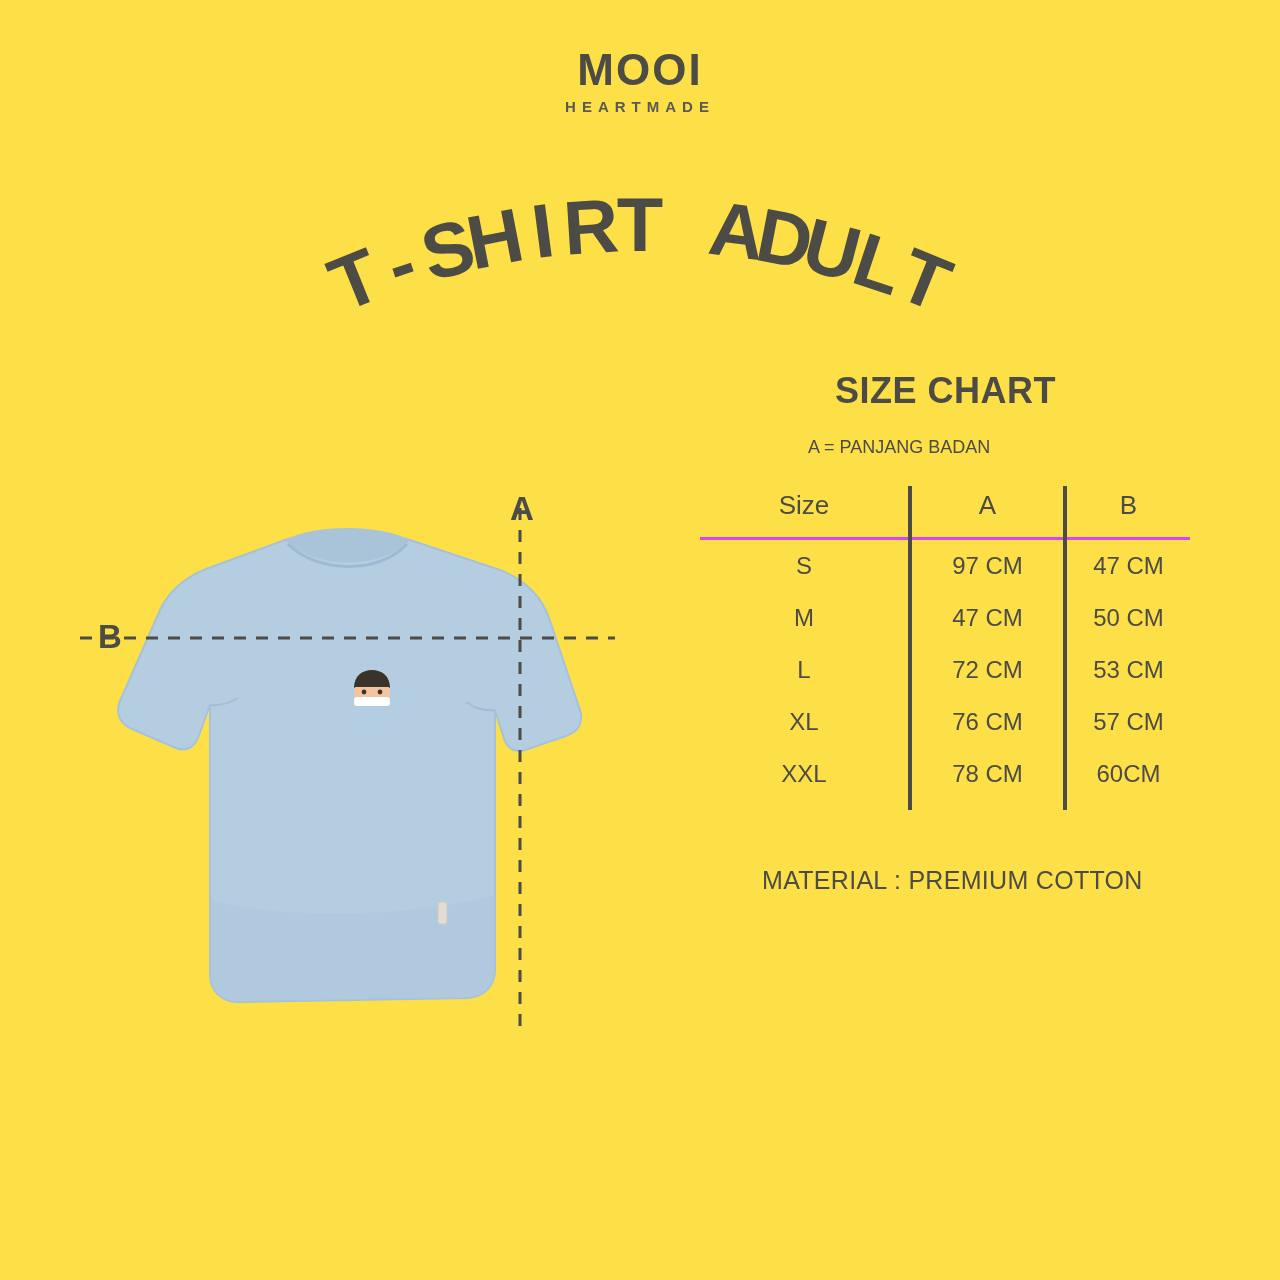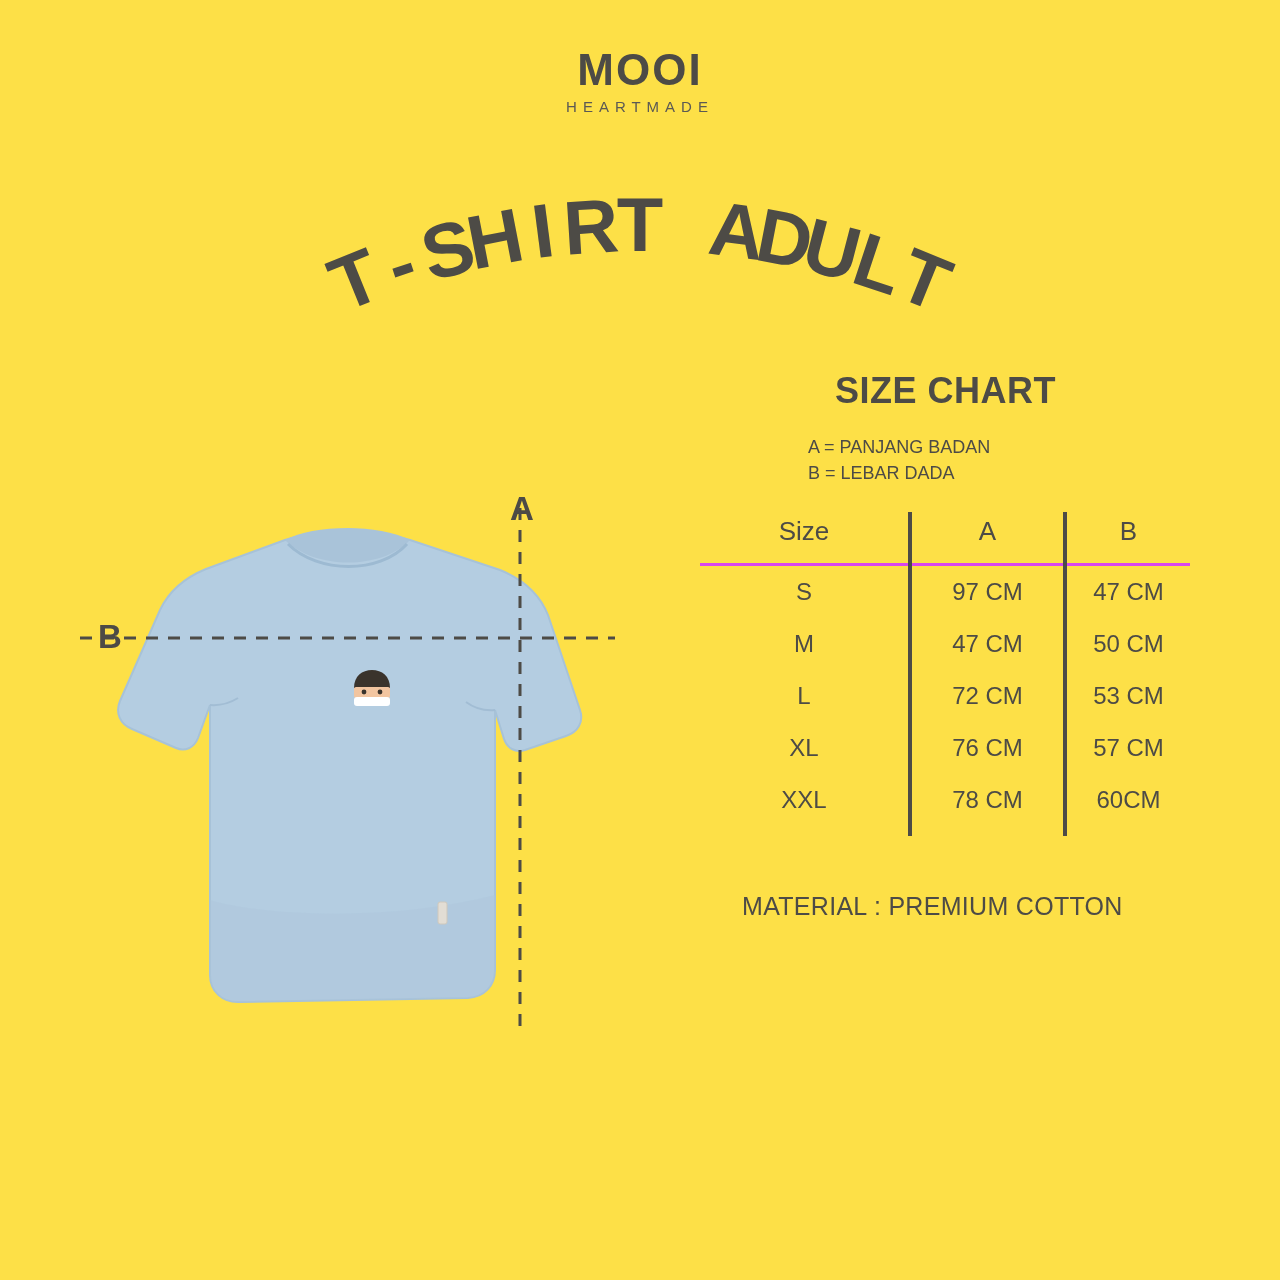--- a/index.html
+++ b/index.html
@@ -31,21 +31,21 @@
   .brand-name {
     font-size: 44px;
     font-weight: bold;
     letter-spacing: 2px;
     color: #4d4b46;
     line-height: 1;
   }
   .brand-sub {
     margin-top: 6px;
     font-size: 15px;
-    font-weight: normal;
+    font-weight: bold;
     letter-spacing: 6px;
     color: #5b5954;
   }
 
   
   .title-wrap {
     position: absolute;
     top: 185px;
     left: 0;
     width: 1280px;
@@ -142,21 +142,21 @@
 
   table.size-table th.c-a,
   table.size-table td.c-a,
   table.size-table th.c-b,
   table.size-table td.c-b { border-left: 4px solid #4d4b46; }
 
   table.size-table tr.last td { padding-bottom: 22px; }
 
   .material {
     margin-top: 56px;
-    margin-left: 42px;
+    margin-left: 62px;
     font-size: 25px;
     color: #4d4b46;
     letter-spacing: 0.3px;
   }
 </style>
 </head>
 <body>
 
 <div class="page">
 
@@ -233,21 +233,20 @@
 
       <line x1="450" y1="38" x2="450" y2="560" stroke="#4d4b46" stroke-width="3" stroke-dasharray="12 10"></line>
       <line x1="10" y1="168" x2="545" y2="168" stroke="#4d4b46" stroke-width="3" stroke-dasharray="12 10"></line>
     </svg>
   </div>
 
   <div class="chart">
     <div class="chart-title">SIZE CHART</div>
     <div class="legend">
       <div>A = PANJANG BADAN</div>
-      <div>B = LEBAR DADA</div>
     </div>
 
     <table class="size-table">
       <thead>
         <tr>
           <th class="c-size">Size</th>
           <th class="c-a">A</th>
           <th class="c-b">B</th>
         </tr>
       </thead>

